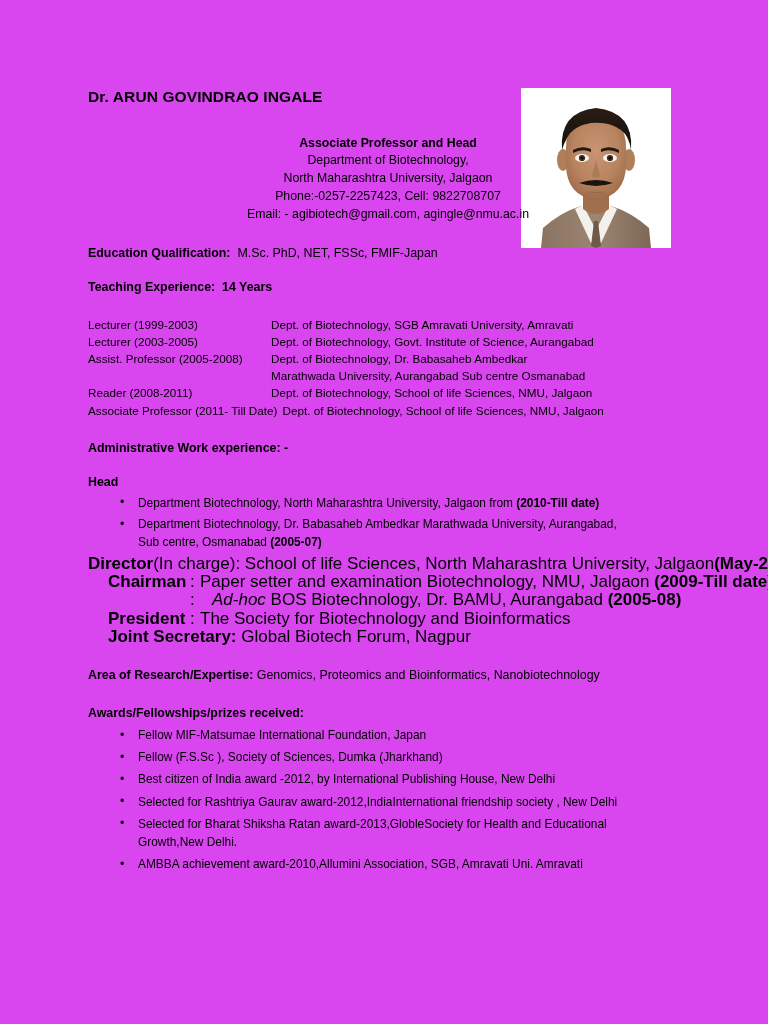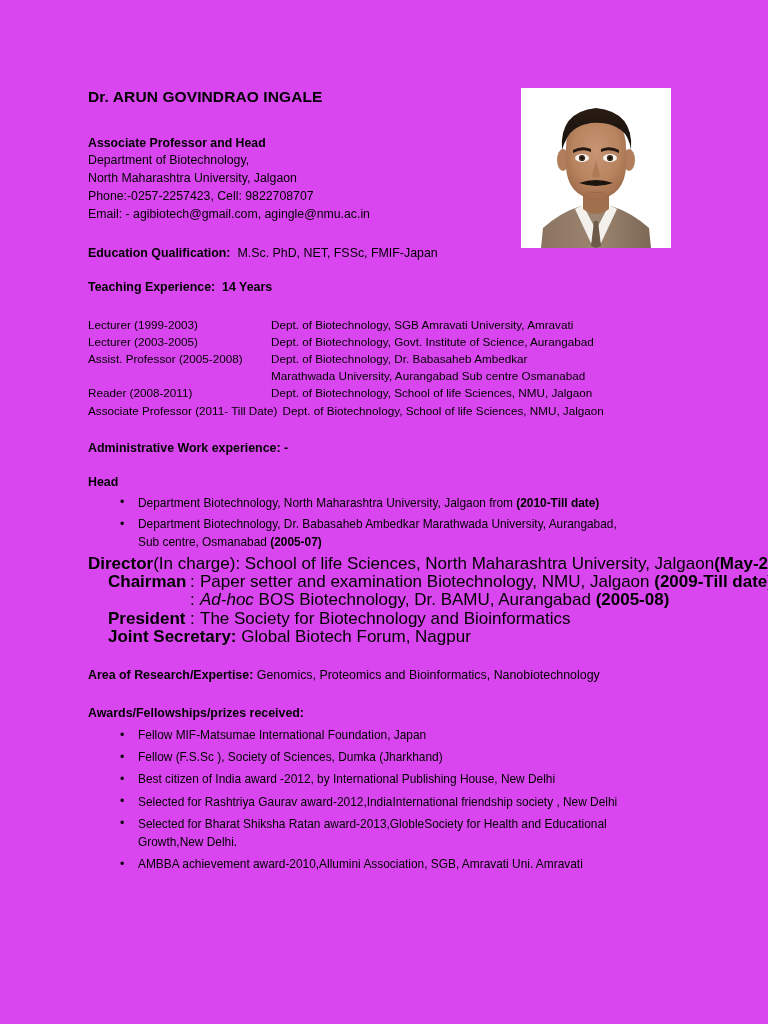--- a/index.html
+++ b/index.html
@@ -39,23 +39,24 @@
   }
 
   .block { margin: 0; }
   .gap-md { height: 16px; }
   .gap-lg { height: 20px; }
 
   .line {
     font-size: 12.2px;
     line-height: 17.6px;
     white-space: nowrap;
+    text-align: center;
   }
   .b { font-weight: bold; }
-  .i { font-style: italic; }
+  .i { font-style: italic; margin-left: 12px; }
 
   
   .contact .line { font-size: 12.3px; line-height: 17.8px; }
 
   
   .labelline { font-size: 12.4px; line-height: 18px; }
 
   
   .exp-row {
     font-size: 11.7px;

